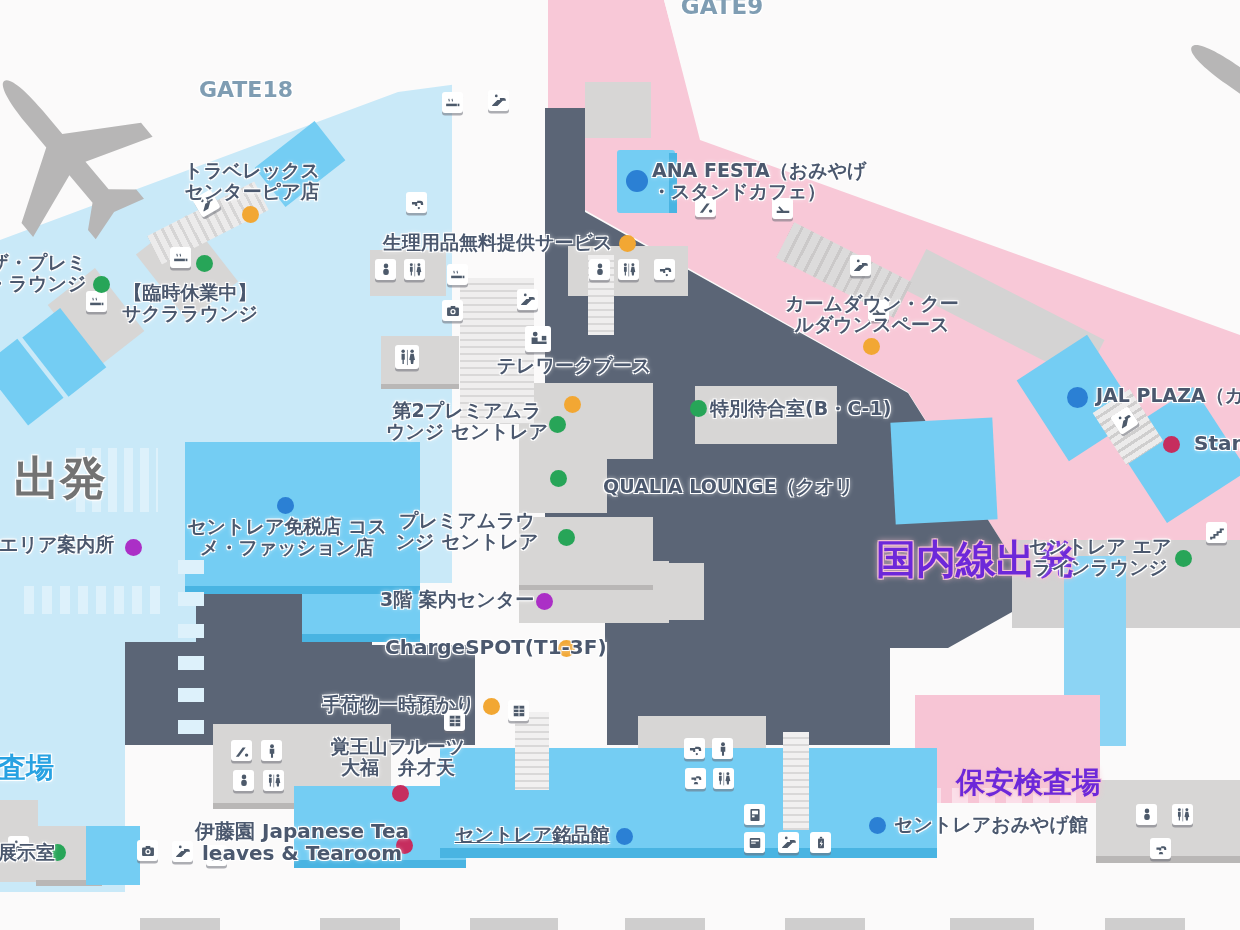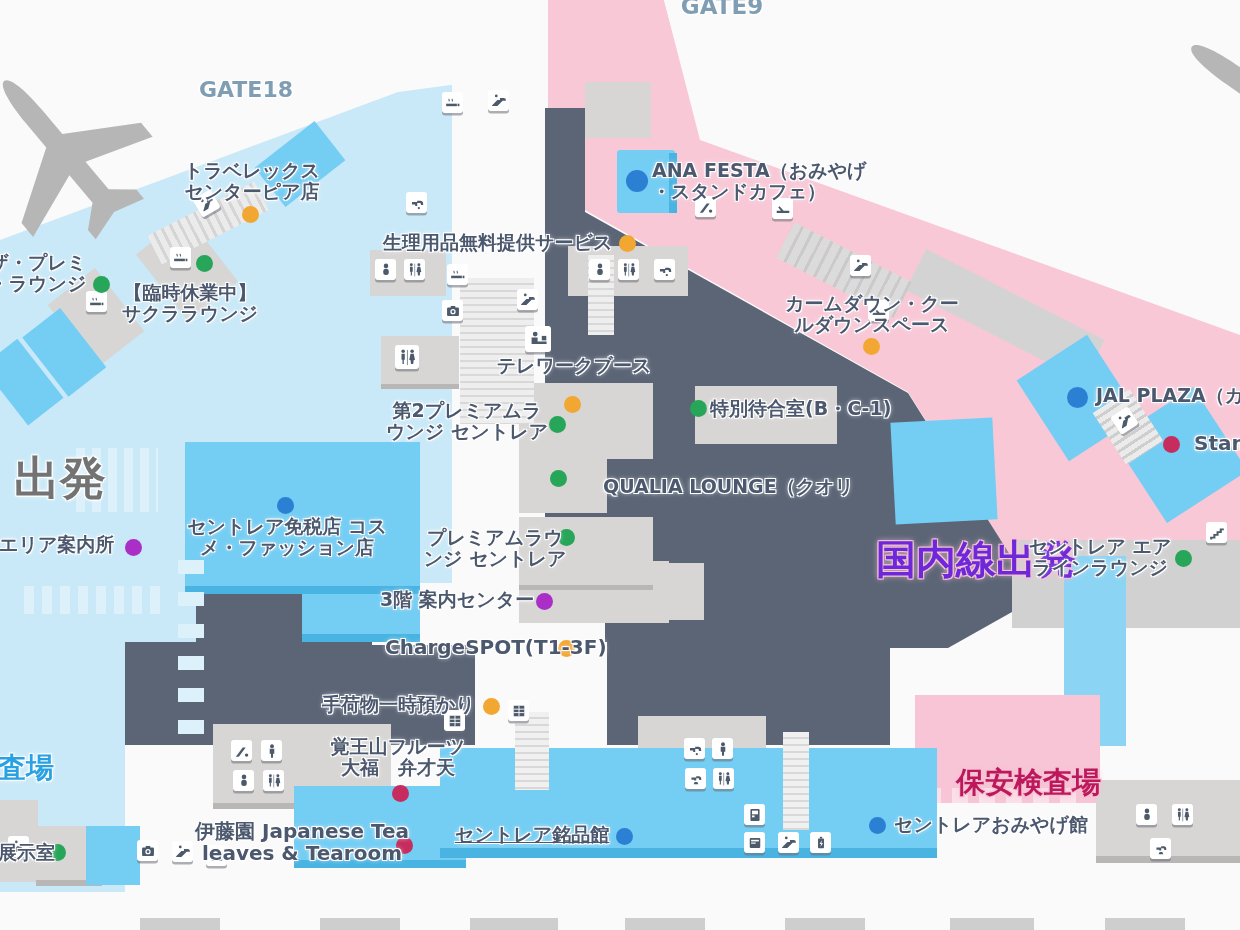--- a/index.html
+++ b/index.html
@@ -466,21 +466,21 @@
       </div>
       <div class="dot" style="height: 17px; width: 17px; left: 689.5px; top: 399.5px; background: rgb(39, 165, 88);"></div>
       <div class="lbl" style="left: 710px; top: 398px;">
         <div>特別待合室(B・C-1)</div>
       </div>
       <div class="dot" style="height: 17px; width: 17px; left: 549.5px; top: 469.5px; background: rgb(39, 165, 88);"></div>
       <div class="lbl" style="left: 577px; top: 476px; margin-left: 26px;">
         <div>QUALIA LOUNGE（クオリ</div>
       </div>
       <div class="dot" style="height: 17px; width: 17px; left: 557.5px; top: 528.5px; background: rgb(39, 165, 88);"></div>
-      <div class="lbl ctr" style="left: 467px; top: 527px; margin-left: 28px;">
+      <div class="lbl ctr" style="left: 467px; top: 510px;">
         <div>プレミアムラウ</div>
         <div>ンジ セントレア</div>
       </div>
       <div class="dot" style="height: 17px; width: 17px; left: 276.5px; top: 496.5px; background: rgb(43, 128, 212);"></div>
       <div class="lbl ctr" style="left: 287px; top: 516px;">
         <div>セントレア免税店 コス</div>
         <div>メ・ファッション店</div>
       </div>
       <div class="dot" style="height: 17px; width: 17px; left: 124.5px; top: 538.5px; background: rgb(171, 47, 198);"></div>
       <div class="lbl" style="left: -20px; top: 534px;">
@@ -524,21 +524,21 @@
       </div>
       <div class="dot" style="height: 17px; width: 17px; left: 395.5px; top: 836.5px; background: rgb(198, 45, 94);"></div>
       <div class="lbl ctr" style="left: 302px; top: 820px; font-size: 20px;">
         <div>伊藤園 Japanese Tea</div>
         <div>leaves &amp; Tearoom</div>
       </div>
       <div class="dot" style="height: 17px; width: 17px; left: 615.5px; top: 827.5px; background: rgb(43, 128, 212);"></div>
       <div class="lbl" style="left: 455px; top: 824px; text-decoration: underline;">
         <div>セントレア銘品館</div>
       </div>
-      <div class="lbl pinkhalo" style="left: 956px; top: 766px; font-size: 29px; color: #be185d;">
+      <div class="lbl pinkhalo" style="left: 956px; top: 766px; font-size: 29px; color: #6d28d9;">
         <div>保安検査場</div>
       </div>
       <div class="dot" style="height: 17px; width: 17px; left: 868.5px; top: 816.5px; background: rgb(43, 128, 212);"></div>
       <div class="lbl" style="left: 894px; top: 814px;">
         <div>セントレアおみやげ館</div>
       </div>
       <div class="dot" style="height: 17px; width: 17px; left: 48.5px; top: 843.5px; background: rgb(39, 165, 88);"></div>
       <div class="lbl" style="left: -2px; top: 842px;">
         <div>展示室</div>
       </div>

